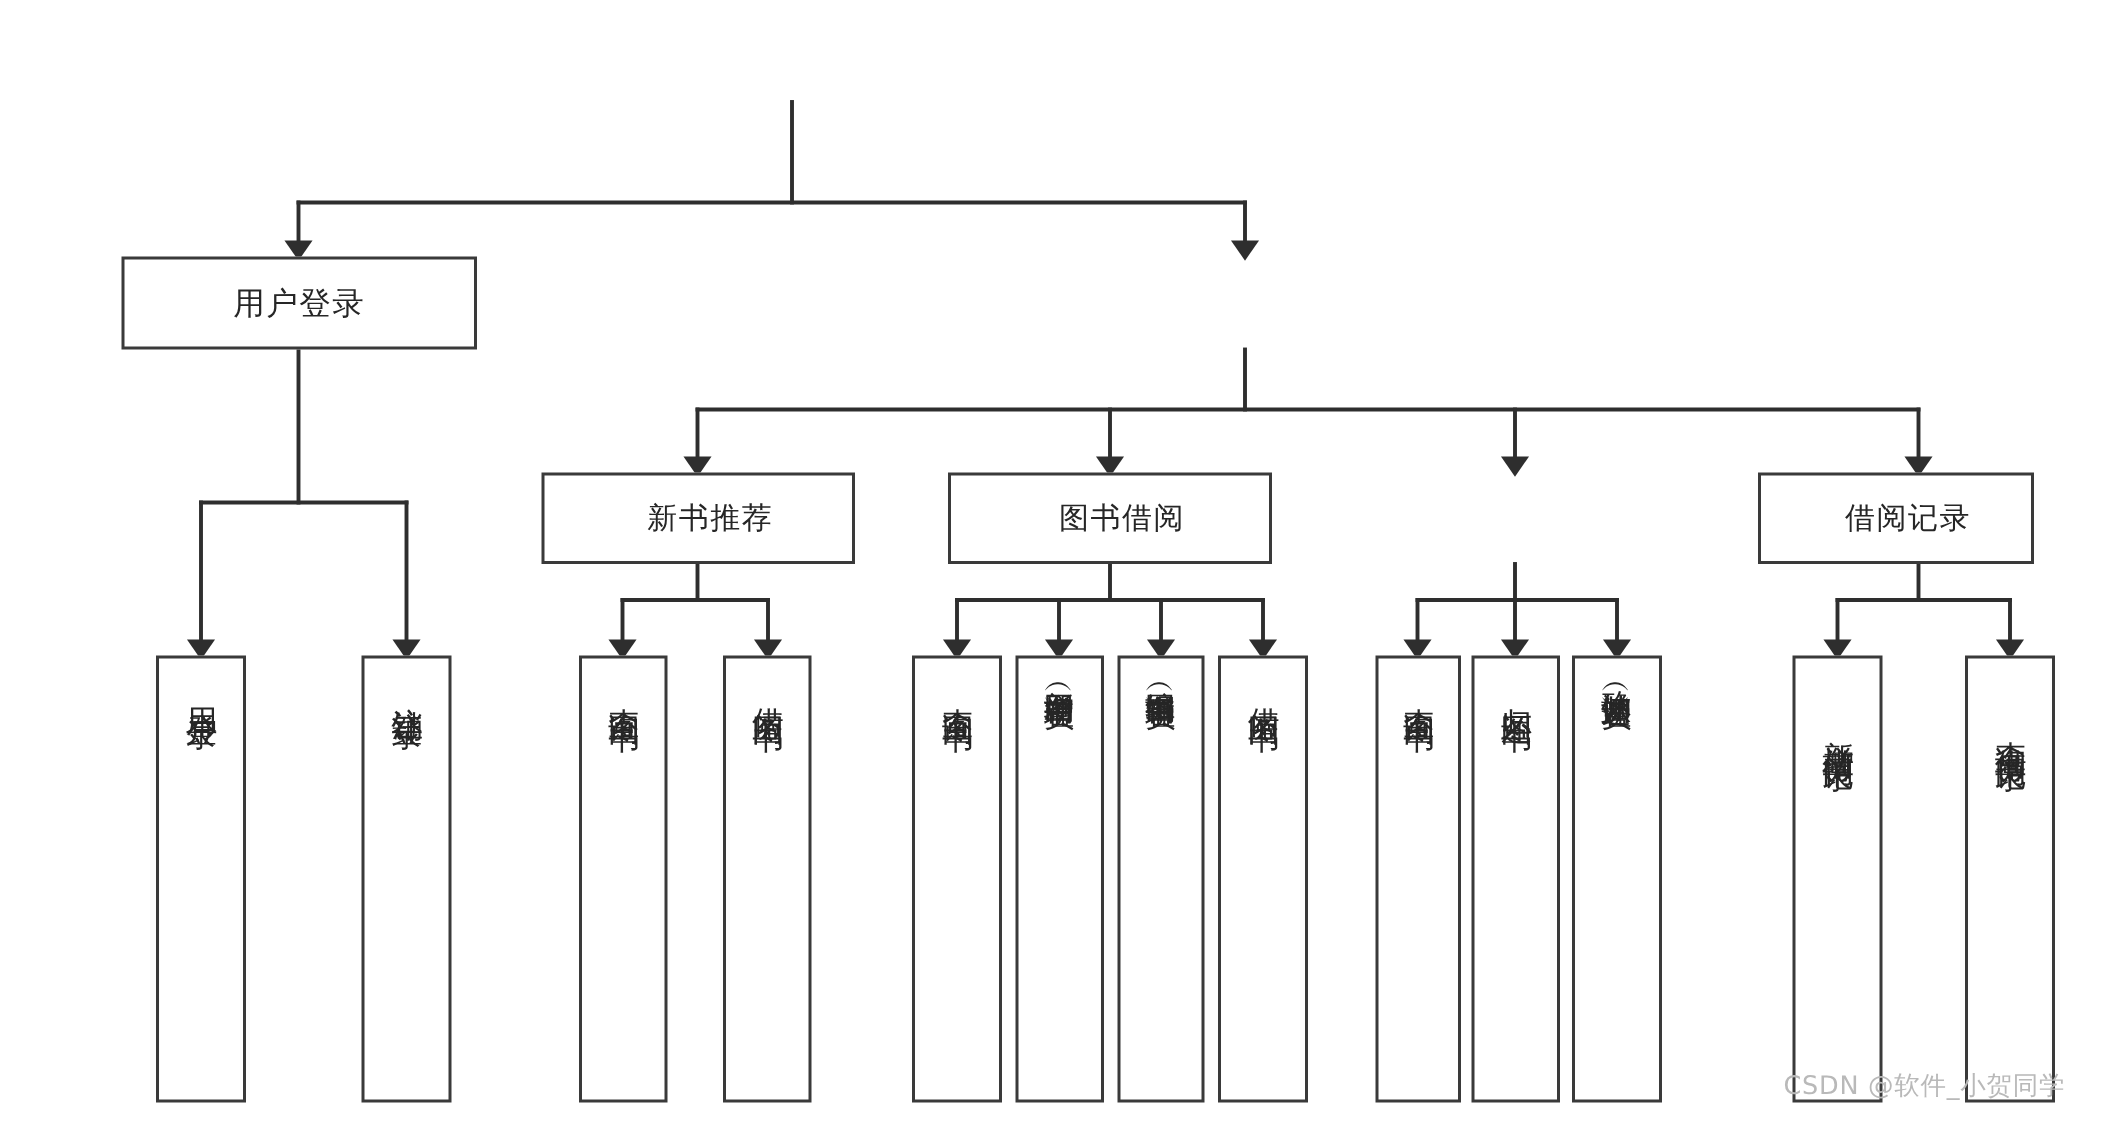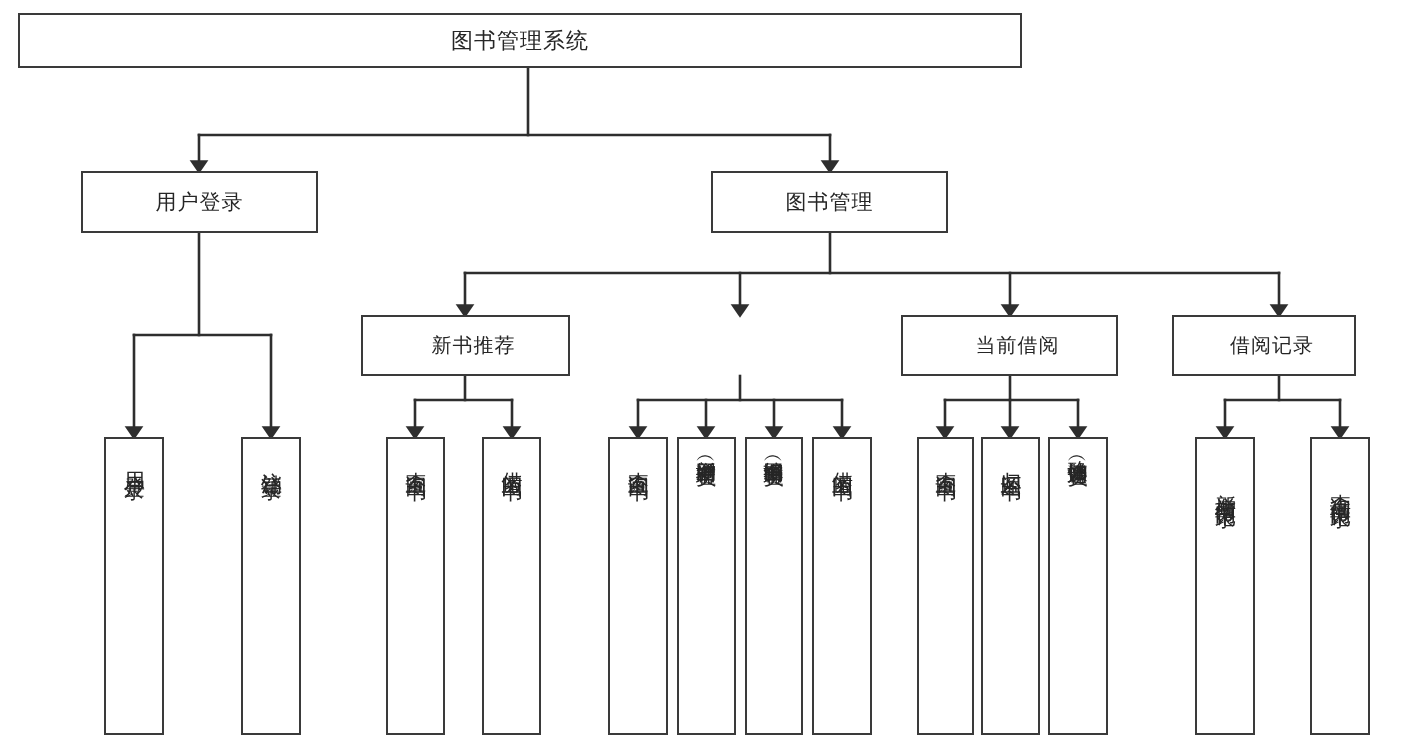--- a/index.html
+++ b/index.html
@@ -104,36 +104,30 @@
       <path d="M1010,400 L1010,432" marker-end="url(#arrowhead)"></path>
       <path d="M1078,400 L1078,432" marker-end="url(#arrowhead)"></path>
 
       <path d="M1279,376 L1279,400"></path>
       <path d="M1225,400 L1340,400"></path>
       <path d="M1225,400 L1225,432" marker-end="url(#arrowhead)"></path>
       <path d="M1340,400 L1340,432" marker-end="url(#arrowhead)"></path>
     </g>
   </svg>
 
-  <div class="node root" style="left:18px;top:13px;width:1004px;height:55px;">
-    <span class="label">图书管理系统</span>
-  </div>
 
   <div class="node level1" style="left:81px;top:171px;width:237px;height:62px;">
     <span class="label">用户登录</span>
-  </div>
-  <div class="node level1" style="left:711px;top:171px;width:237px;height:62px;">
-    <span class="label">图书管理</span>
   </div>
 
   <div class="node level2" style="left:361px;top:315px;width:209px;height:61px;">
     <span class="label">新书推荐</span>
   </div>
-  <div class="node level2" style="left:901px;top:315px;width:217px;height:61px;">
-    <span class="label">当前借阅</span>
+  <div class="node level2" style="left:632px;top:315px;width:216px;height:61px;">
+    <span class="label">图书借阅</span>
   </div>
   <div class="node level2" style="left:1172px;top:315px;width:184px;height:61px;">
     <span class="label">借阅记录</span>
   </div>
 
   <div class="node leaf" style="left:104px;top:437px;width:60px;height:298px;">
     <span class="label">用户登录</span>
   </div>
   <div class="node leaf" style="left:241px;top:437px;width:60px;height:298px;">
     <span class="label">注销登录</span>
@@ -169,14 +163,15 @@
     <span class="label">确认归还（管理员）</span>
   </div>
 
   <div class="node leaf" style="left:1195px;top:437px;width:60px;height:298px;padding-top:38px;">
     <span class="label">新增借阅记录</span>
   </div>
   <div class="node leaf" style="left:1310px;top:437px;width:60px;height:298px;padding-top:38px;">
     <span class="label">查询借阅记录</span>
   </div>
 
+  <div class="watermark">CSDN @软件_小贺同学</div>
 
 </div>
 
 </body></html>

